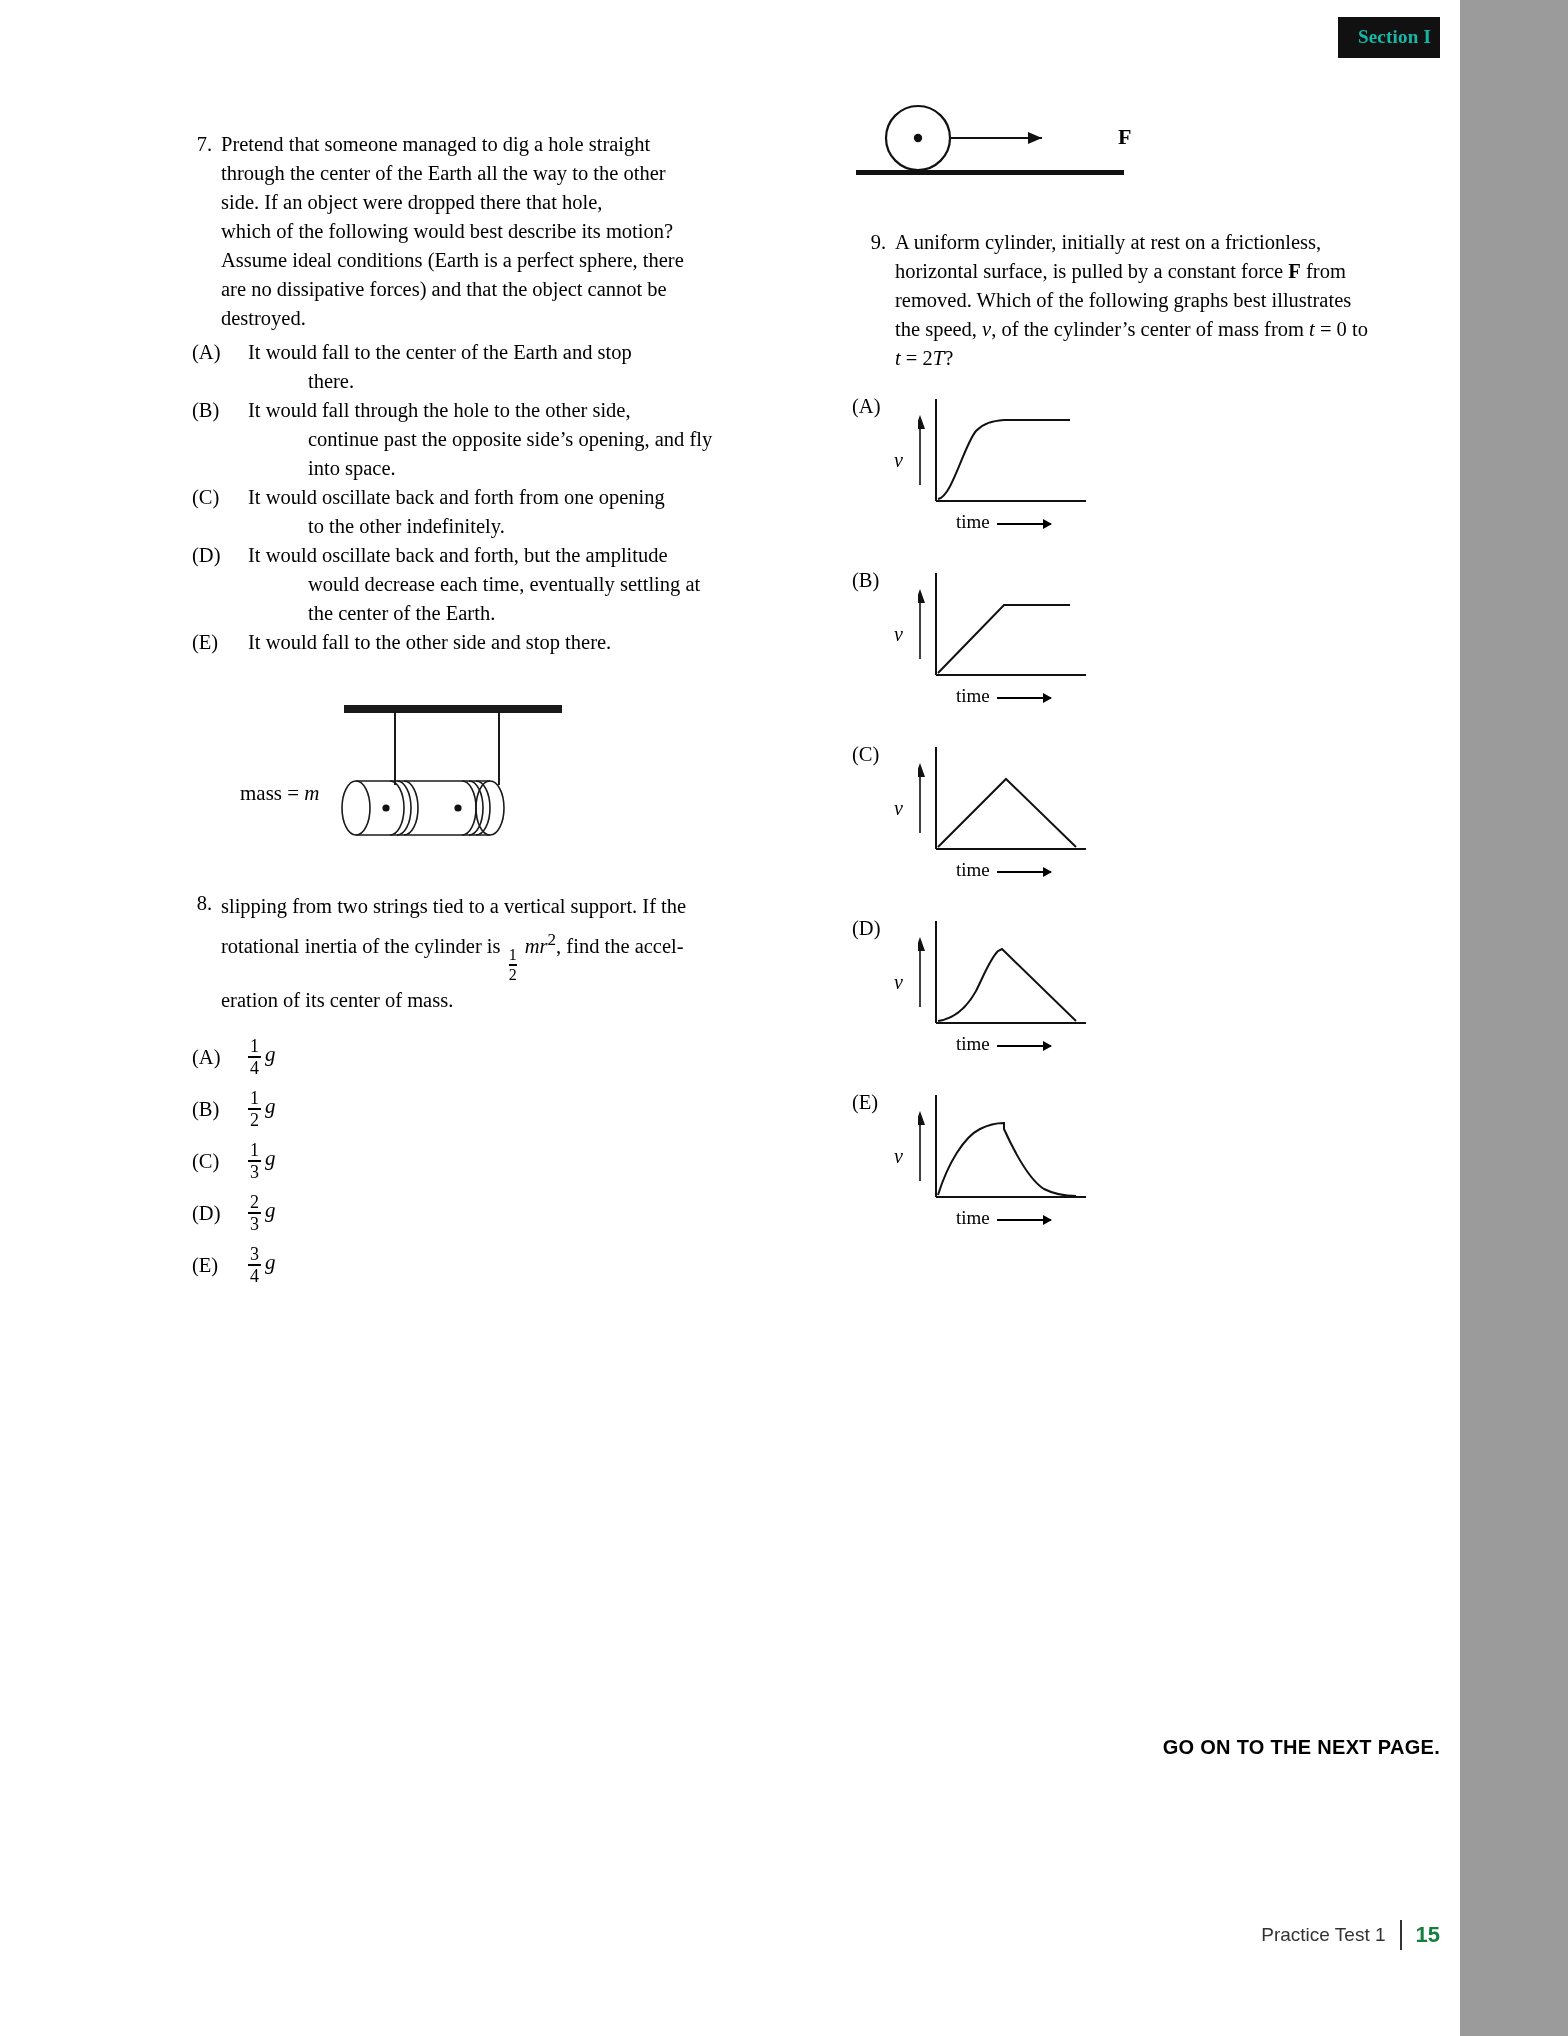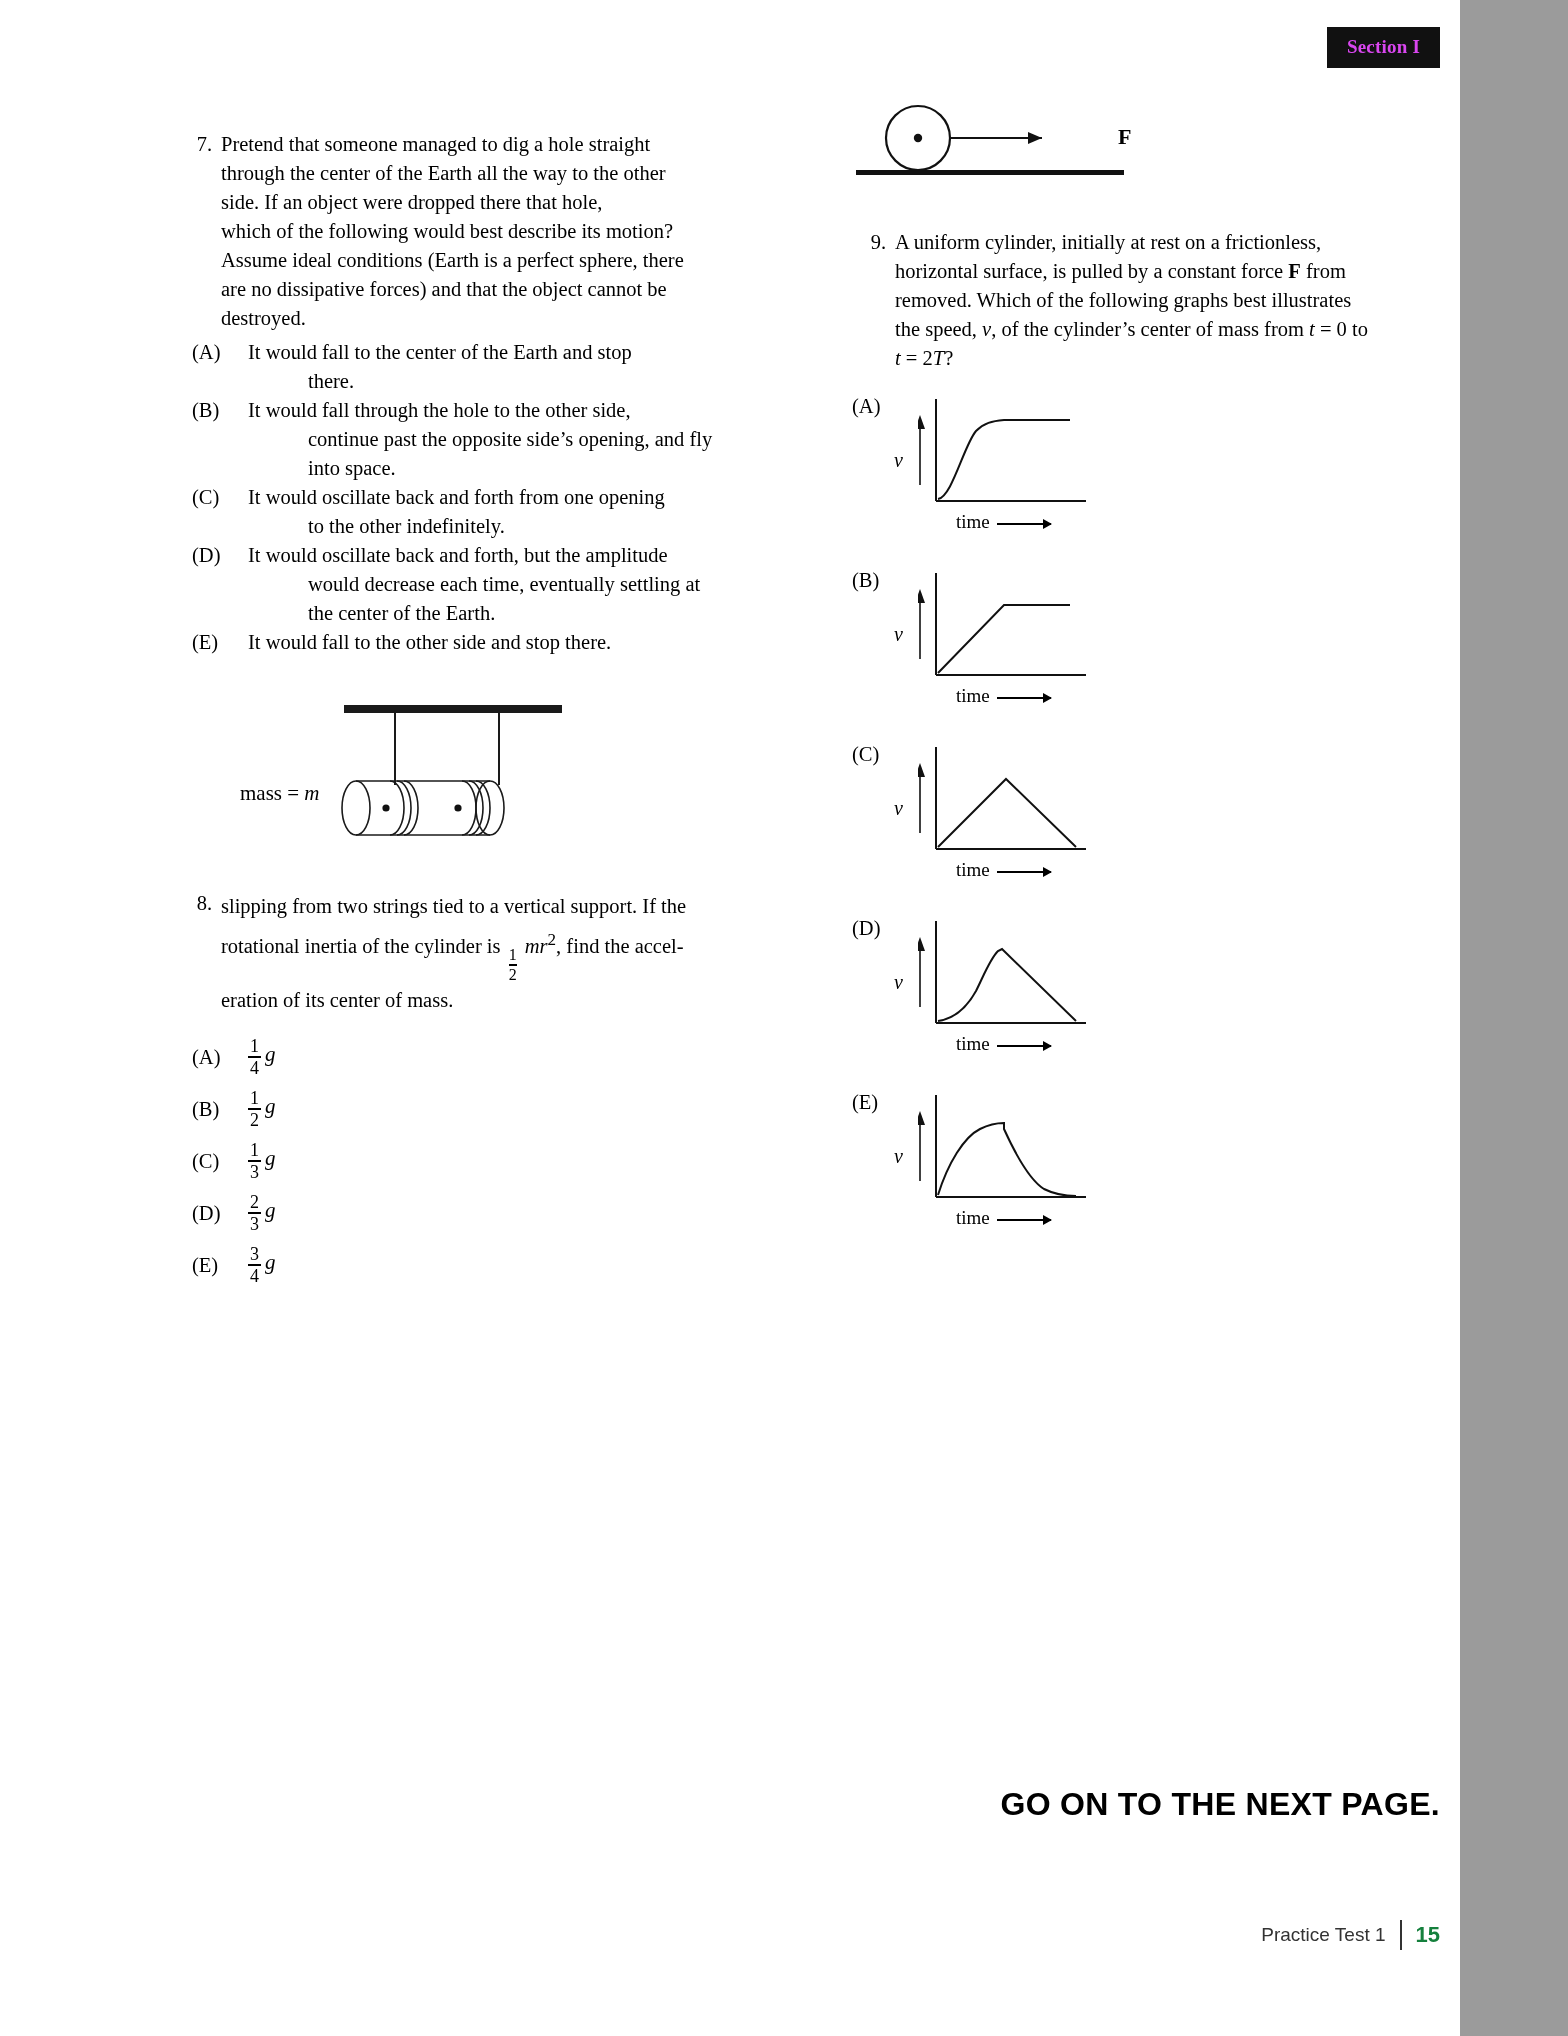--- a/index.html
+++ b/index.html
@@ -15,25 +15,25 @@
     position:absolute;left:0;top:0;width:1568px;height:2036px;
     background:#ffffff;
   }
   
   .gutter{
     position:absolute;right:0;top:0;width:108px;height:2036px;
     background:#9b9b9b;
   }
   
   .section-tab{
-    position:absolute;right:128px;top:27px;
-    background:#111111;color:#d946ef;
+    position:absolute;right:128px;top:17px;
+    background:#111111;color:#14b8a6;
     font-family:"Liberation Serif", serif;
     font-weight:bold;font-size:19px;
-    padding:9px 20px 10px 20px;
+    padding:9px 9px 10px 20px;
     letter-spacing:.2px;
     white-space:nowrap;
   }
   
   .col-left{
     position:absolute;left:178px;top:130px;width:600px;
   }
   .col-right{
     position:absolute;left:852px;top:130px;width:580px;
   }
@@ -118,23 +118,23 @@
     display:inline-block;width:54px;height:1.6px;background:#000;
     vertical-align:3px;margin-left:7px;position:relative;
   }
   .graph-time .arrowline:after{
     content:"";position:absolute;right:-1px;top:-4px;
     border-left:9px solid #000;border-top:5px solid transparent;
     border-bottom:5px solid transparent;
   }
   
   .goon{
-    position:absolute;right:128px;top:1786px;
+    position:absolute;right:128px;top:1736px;
     font-family:"Liberation Sans", sans-serif;
-    font-weight:bold;font-size:32px;letter-spacing:.3px;margin-left:37px;
+    font-weight:bold;font-size:20px;letter-spacing:.3px;margin-left:37px;
   }
   .footer{
     position:absolute;right:128px;top:1920px;
     display:flex;align-items:center;
     font-family:"Liberation Sans", sans-serif;
   }
   .footer .ptest{font-size:19px;color:#333;}
   .footer .divider{
     width:2px;height:30px;background:#333;margin:0 14px;
   }

